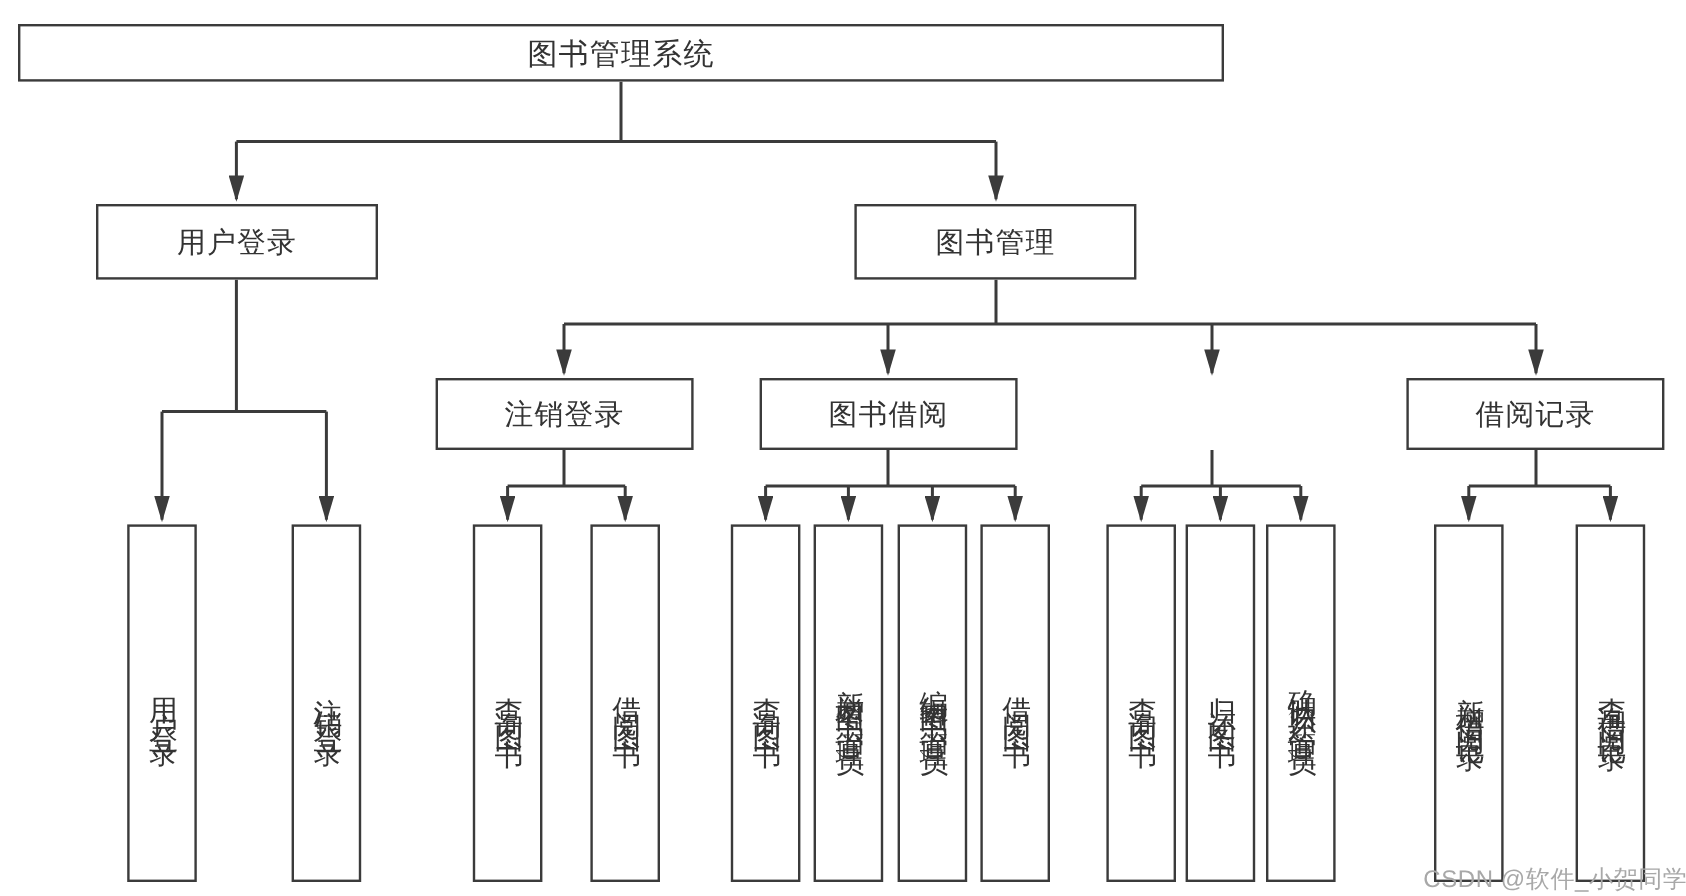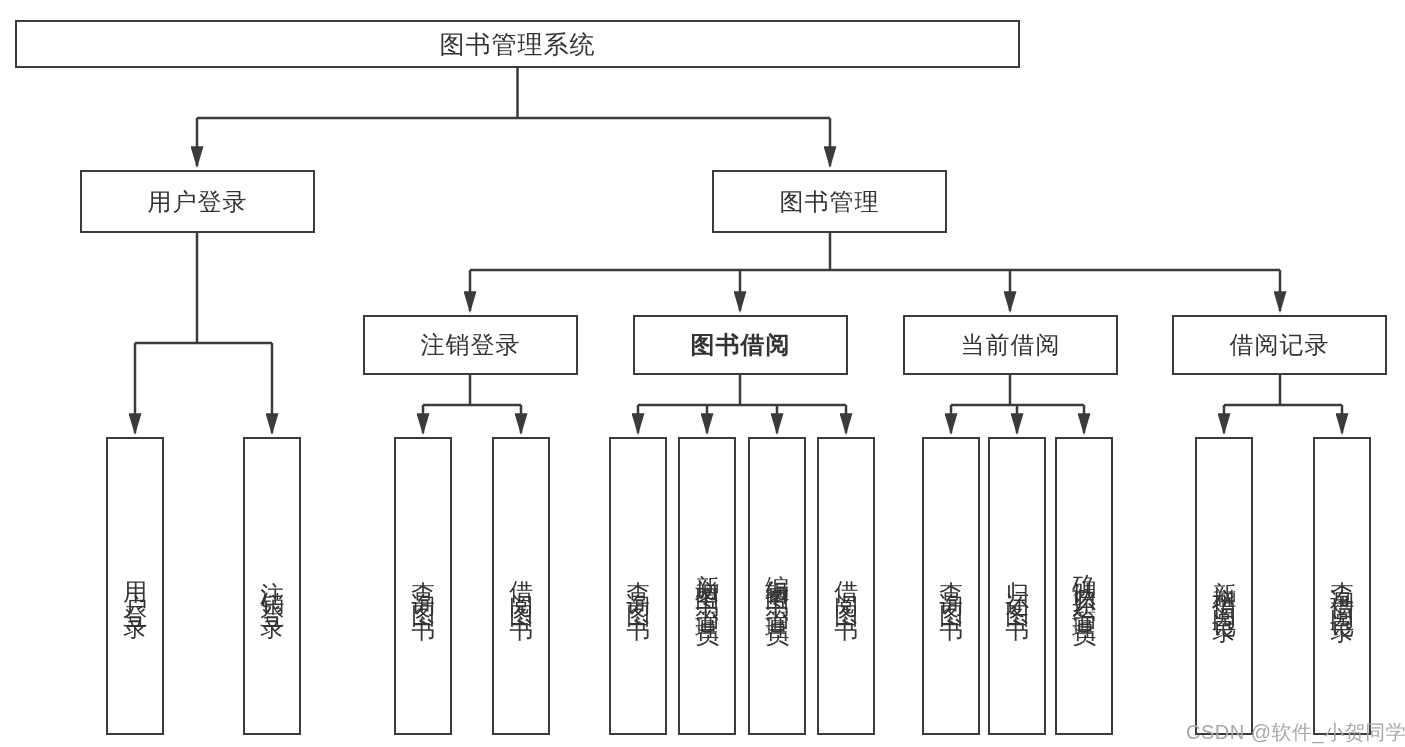--- a/index.html
+++ b/index.html
@@ -34,21 +34,21 @@
   }
   
   .root{left:15px;top:20px;width:1005px;height:48px;}
   
   .l1{top:170px;height:63px;width:235px;font-size:24px;}
   .n-user-login{left:80px;}
   .n-book-mgmt{left:712px;font-family:Liberation Serif, serif;}
   
   .l2{top:315px;height:60px;width:215px;font-size:24px;}
   .n-newbook{left:363px;}
-  .n-borrow{left:633px;font-weight:bold;}
+  .n-borrow{left:633px;}
   .n-current{left:903px;}
   .n-records{left:1172px;}
   
   .leaf{top:437px;height:298px;width:58px;}
   .leaf span{
     writing-mode:vertical-rl;
     text-orientation:mixed;
     font-size:24px;
     line-height:1.1;
     letter-spacing:7px;
@@ -122,21 +122,20 @@
     </g>
   </svg>
 
   <div class="node root">图书管理系统</div>
 
   <div class="node l1 n-user-login">用户登录</div>
   <div class="node l1 n-book-mgmt">图书管理</div>
 
   <div class="node l2 n-newbook">注销登录</div>
   <div class="node l2 n-borrow">图书借阅</div>
-  <div class="node l2 n-current">当前借阅</div>
   <div class="node l2 n-records">借阅记录</div>
 
   <div class="node leaf loose lf1">
     <span>用户登录</span>
   </div>
   <div class="node leaf loose lf2">
     <span>注销登录</span>
   </div>
 
   <div class="node leaf loose lf3">

